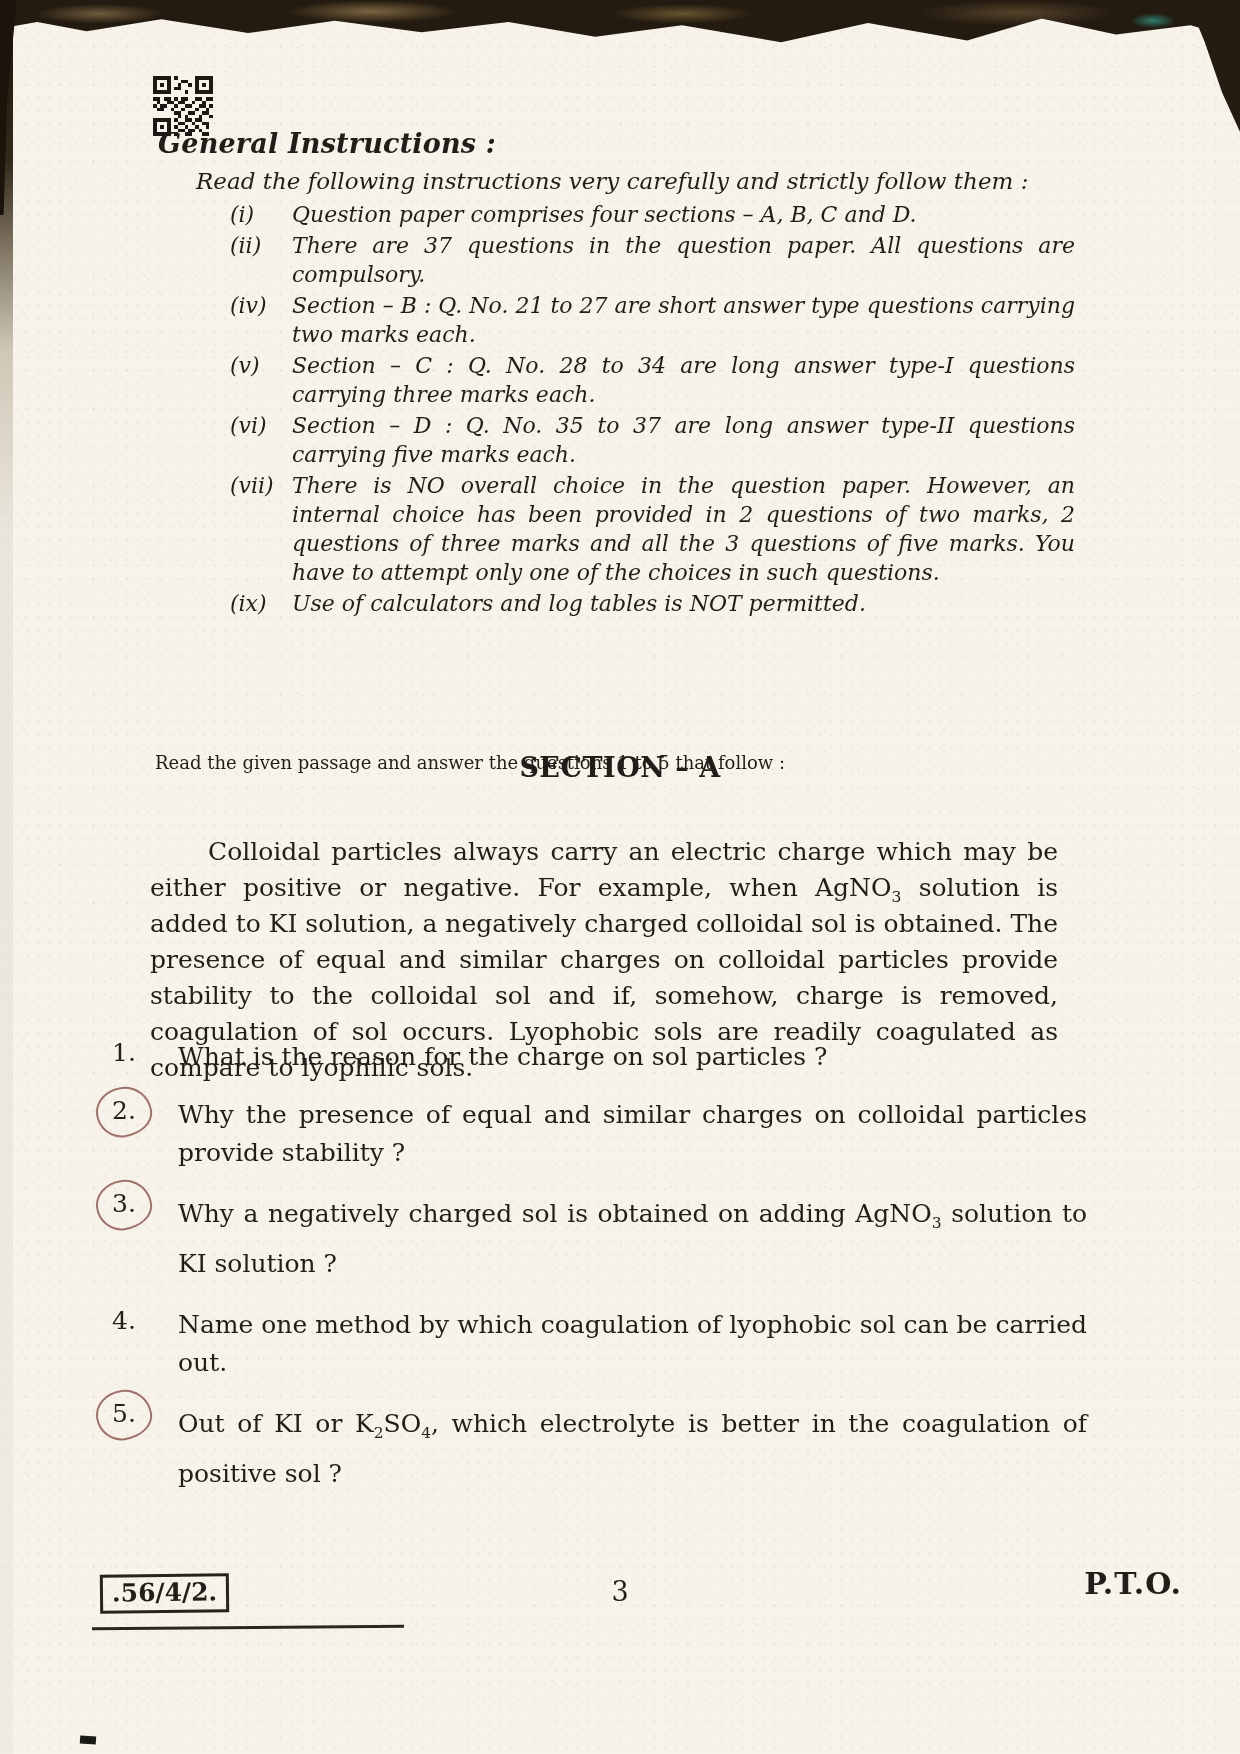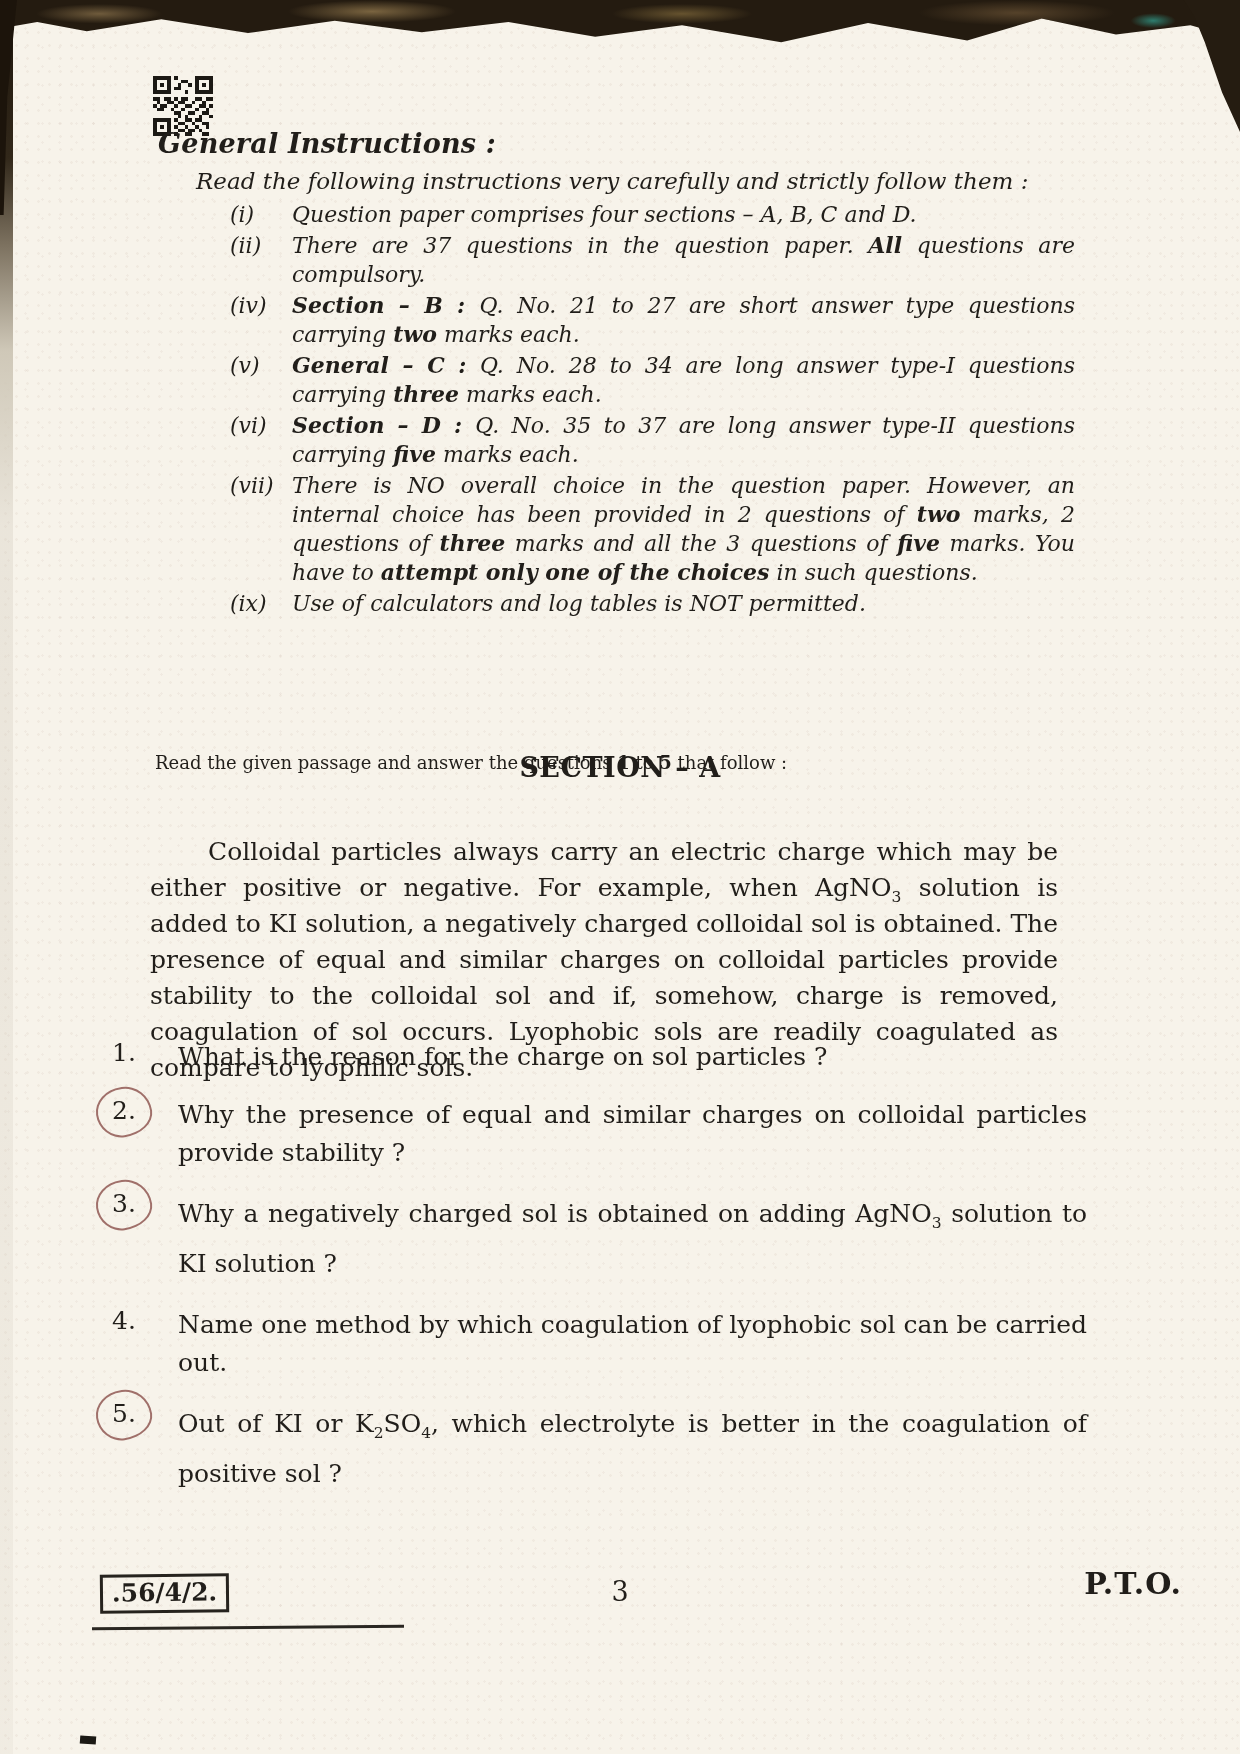--- a/index.html
+++ b/index.html
@@ -27,21 +27,21 @@
   
   .qr{position:absolute;left:152px;top:76px;width:62px;height:60px;}
   
   .gi-head{position:absolute;left:158px;top:128px;font-size:27px;font-weight:bold;font-style:italic;letter-spacing:.2px;}
   .read-note{position:absolute;left:196px;top:168px;font-size:23px;font-style:italic;}
   
   .inst{position:absolute;left:230px;top:200px;width:845px;font-style:italic;font-size:22px;line-height:29px;}
   .inst-row{display:flex;margin-bottom:2px;}
   .inst-num{flex:0 0 62px;}
   .inst-text{flex:1;text-align:justify;}
-  .b{font-weight:bold;}
+  .b{font-weight:normal;}
   sub{font-size:.62em;line-height:0;}
   
   .sec-head{position:absolute;left:0;top:752px;width:1240px;text-align:center;font-size:27px;font-weight:bold;letter-spacing:.5px;}
   .passage-intro{position:absolute;left:155px;top:752px;font-size:18px;}
   .passage{position:absolute;left:150px;top:826px;width:908px;font-size:25px;line-height:36px;text-align:justify;text-indent:58px;margin-top:8px;}
   
   .questions{position:absolute;left:112px;top:1038px;width:975px;font-size:25px;}
   .q-row{display:flex;margin-bottom:17px;}
   .q-num{flex:0 0 66px;position:relative;font-weight:500;}
   .q-num .circ{position:absolute;left:-16px;top:-9px;width:52px;height:46px;
@@ -144,21 +144,21 @@
       <div class="inst-row">
         <span class="inst-num">(ii)</span>
         <div class="inst-text"><span>There are 37 questions in the question paper. </span><span class="b">All</span><span> questions are compulsory.</span></div>
       </div>
       <div class="inst-row">
         <span class="inst-num">(iv)</span>
         <div class="inst-text"><span class="b">Section – B : </span><span>Q. No. 21 to 27 are short answer type questions carrying </span><span class="b">two</span><span> marks each.</span></div>
       </div>
       <div class="inst-row">
         <span class="inst-num">(v)</span>
-        <div class="inst-text"><span class="b">General – C : </span><span>Q. No. 28 to 34 are long answer type-I questions carrying </span><span class="b">three</span><span> marks each.</span></div>
+        <div class="inst-text"><span class="b">Section – C : </span><span>Q. No. 28 to 34 are long answer type-I questions carrying </span><span class="b">three</span><span> marks each.</span></div>
       </div>
       <div class="inst-row">
         <span class="inst-num">(vi)</span>
         <div class="inst-text"><span class="b">Section – D : </span><span>Q. No. 35 to 37 are long answer type-II questions carrying </span><span class="b">five</span><span> marks each.</span></div>
       </div>
       <div class="inst-row">
         <span class="inst-num">(vii)</span>
         <div class="inst-text"><span>There is NO overall choice in the question paper. However, an internal choice has been provided in 2 questions of </span><span class="b">two</span><span> marks, 2 questions of </span><span class="b">three</span><span> marks and all the 3 questions of </span><span class="b">five</span><span> marks. You have to </span><span class="b">attempt only one of the choices</span><span> in such questions.</span></div>
       </div>
       <div class="inst-row">

